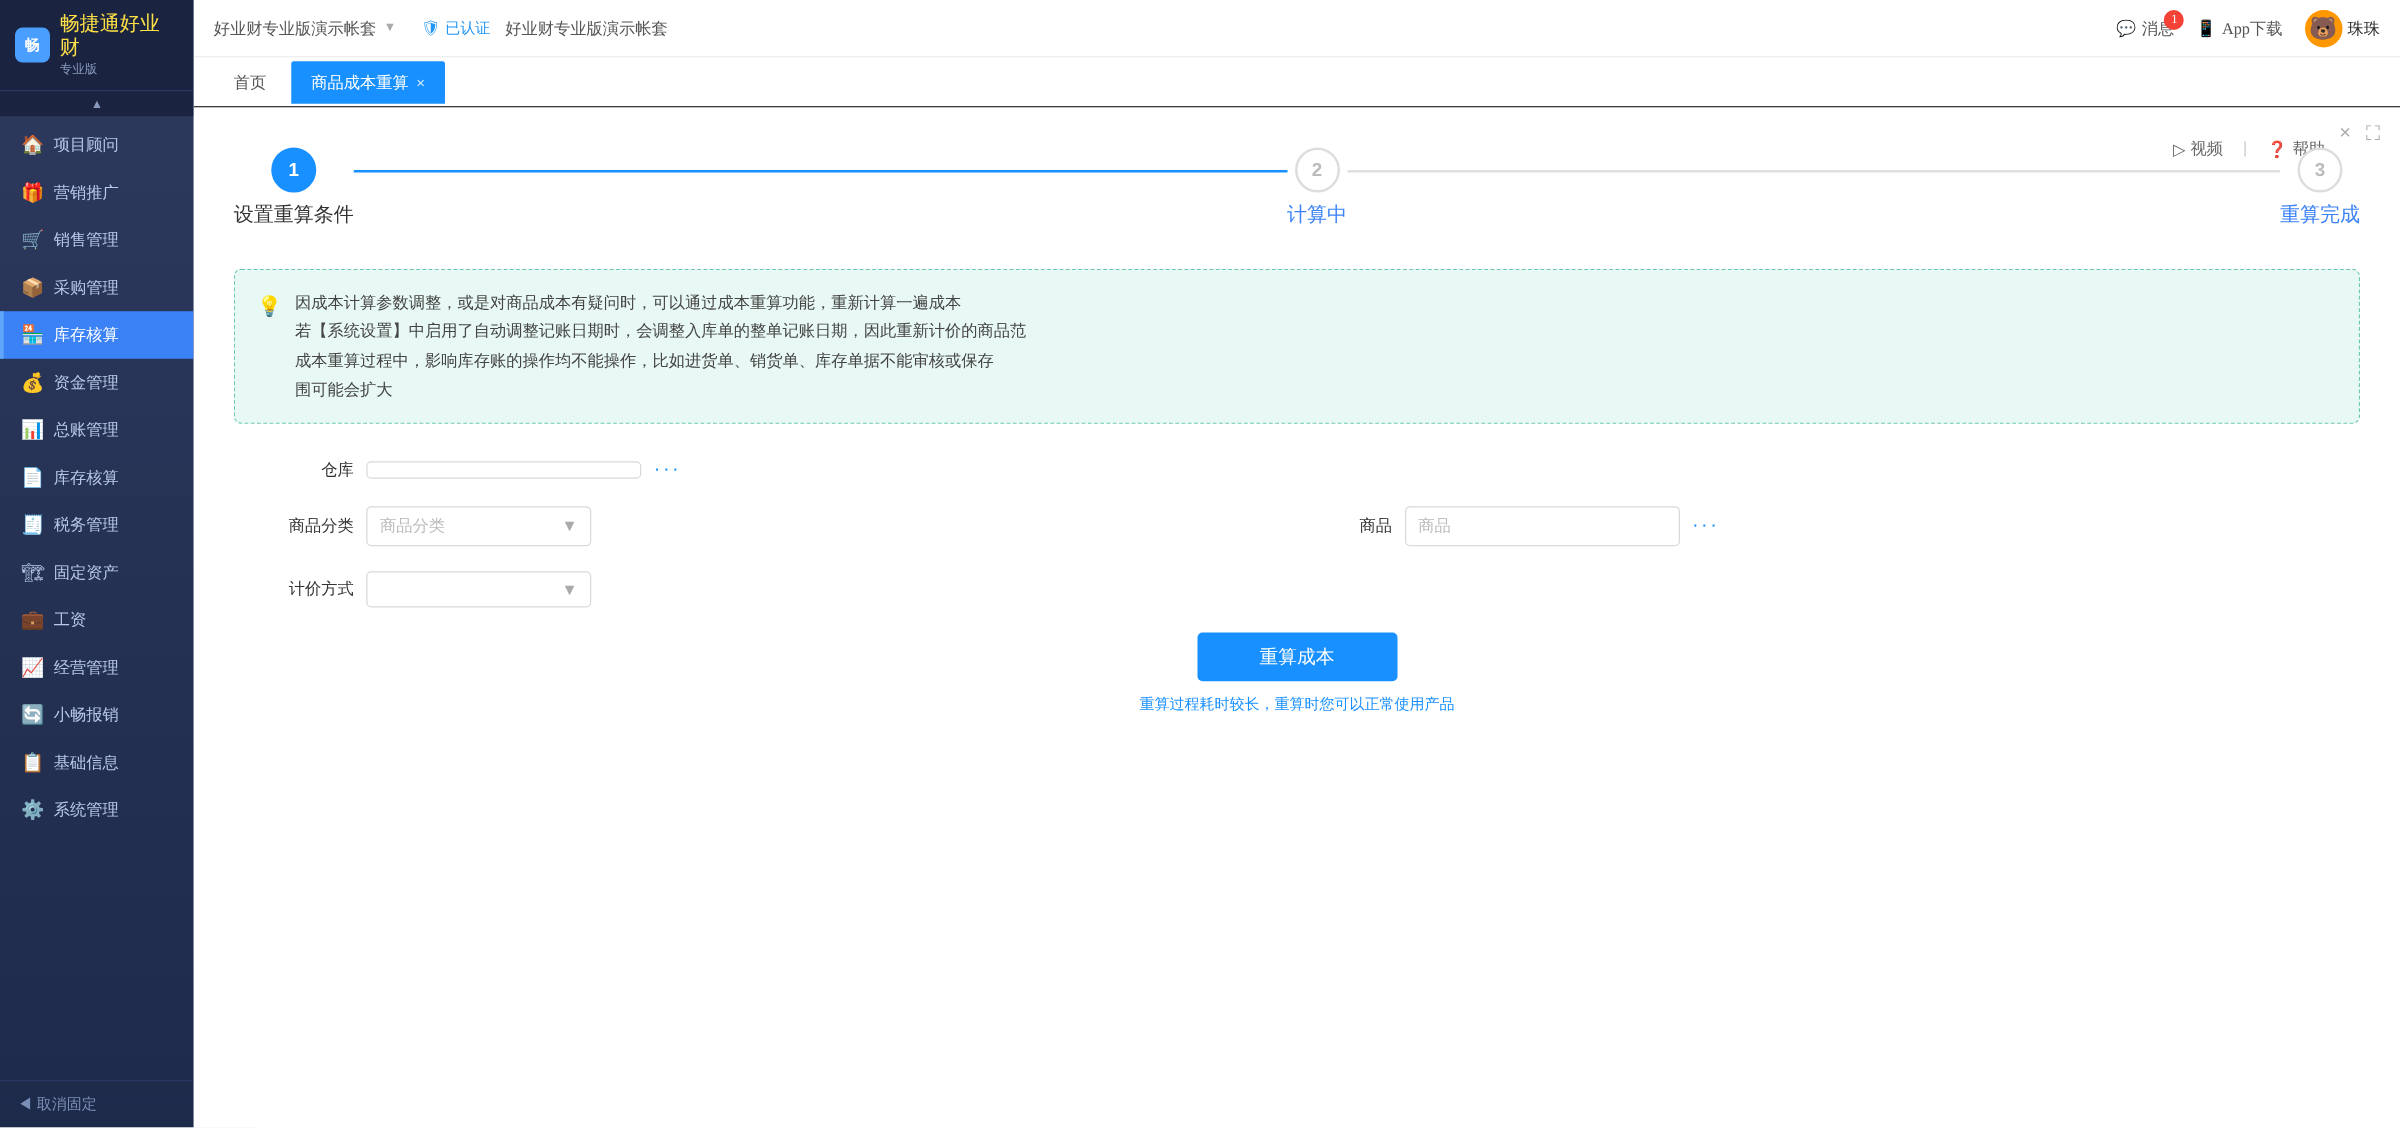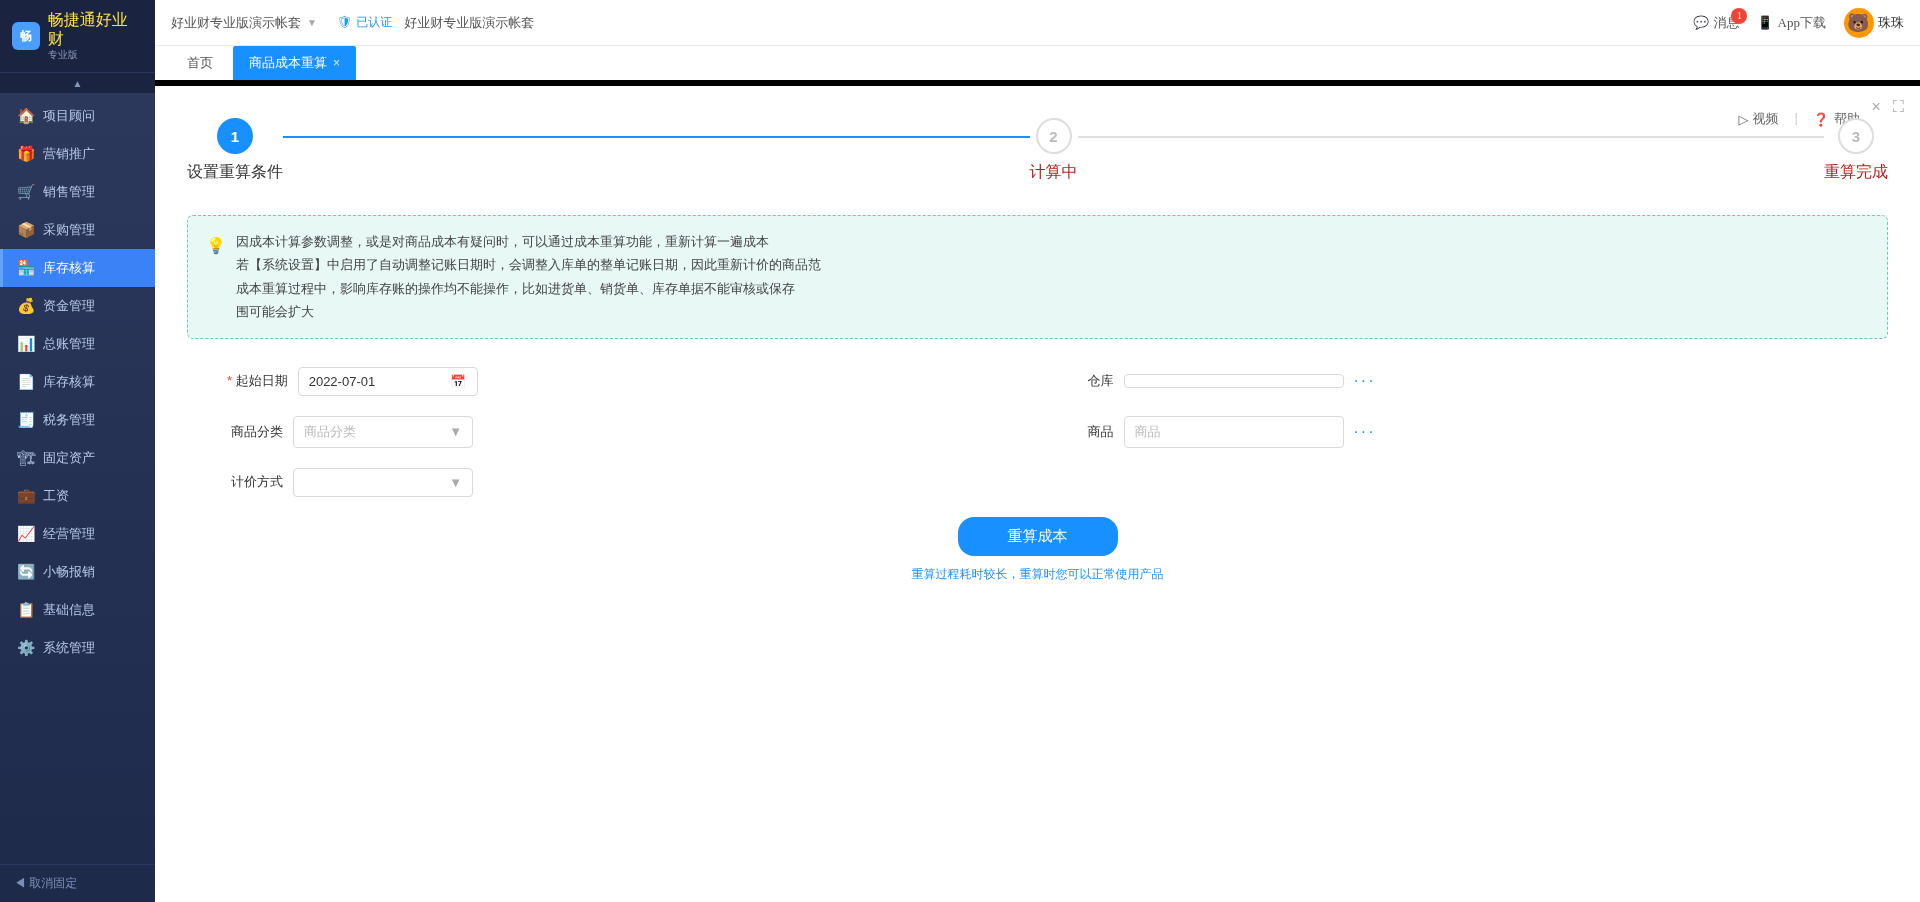--- a/index.html
+++ b/index.html
@@ -125,21 +125,21 @@
       overflow: hidden;
     }
     .topbar-username { font-size: 13px; color: #333; }
 
     
     .tabs-bar {
       background: white;
       display: flex;
       align-items: center;
       padding: 0 16px;
-      border-bottom: 6px solid #000000;
+      border-bottom: 1px solid #000000;
       height: 40px;
       gap: 4px;
     }
     .tab-item {
       padding: 8px 16px;
       font-size: 13px;
       cursor: pointer;
       color: #555;
       border-radius: 2px 2px 0 0;
       display: flex; align-items: center; gap: 6px;
@@ -194,21 +194,21 @@
       color: #bbb;
     }
     .step-circle.active {
       background: #1890ff;
       border-color: #1890ff;
       color: white;
     }
     .step-label {
       margin-top: 8px; font-size: 16px; color: #333; white-space: nowrap;
     }
-    .step-label.inactive { color: #b91c1c; }
+    .step-label.inactive { color: #3b82f6; }
     .step-line {
       flex: 1;
       height: 2px;
       background: #e0e0e0;
       margin-top: 18px;
       min-width: 200px;
     }
     .step-line.done { background: #1890ff; }
 
     
@@ -300,21 +300,21 @@
     
     .submit-area {
       display: flex; flex-direction: column; align-items: center;
       gap: 10px;
       margin-top: 10px;
     }
     .submit-btn {
       background: #1890ff;
       color: white;
       border: none;
-      border-radius: 16px;
+      border-radius: 4px;
       padding: 10px 48px;
       font-size: 15px;
       cursor: pointer;
       min-width: 160px;
     }
     .submit-hint { font-size: 12px; color: #1890ff; }
 
     
     .help-links {
       position: absolute;
@@ -501,27 +501,20 @@
           <div>若【系统设置】中启用了自动调整记账日期时，会调整入库单的整单记账日期，因此重新计价的商品范</div>
           <div>成本重算过程中，影响库存账的操作均不能操作，比如进货单、销货单、库存单据不能审核或保存</div>
           <div>围可能会扩大</div>
         </div>
       </div>
 
       <div class="form-section">
 
         <div class="form-row">
           <div class="form-field">
-            <span class="form-label required">起始日期</span>
-            <div class="form-input">
-              <span class="form-input-text">2022-07-01</span>
-              <span class="form-input-icon">📅</span>
-            </div>
-          </div>
-          <div class="form-field">
             <span class="form-label">仓库</span>
             <div class="form-input" style="min-width:220px;">
               <span class="form-input-text"></span>
             </div>
             <span class="form-dots">···</span>
           </div>
         </div>
 
         <div class="form-row">
           <div class="form-field">

